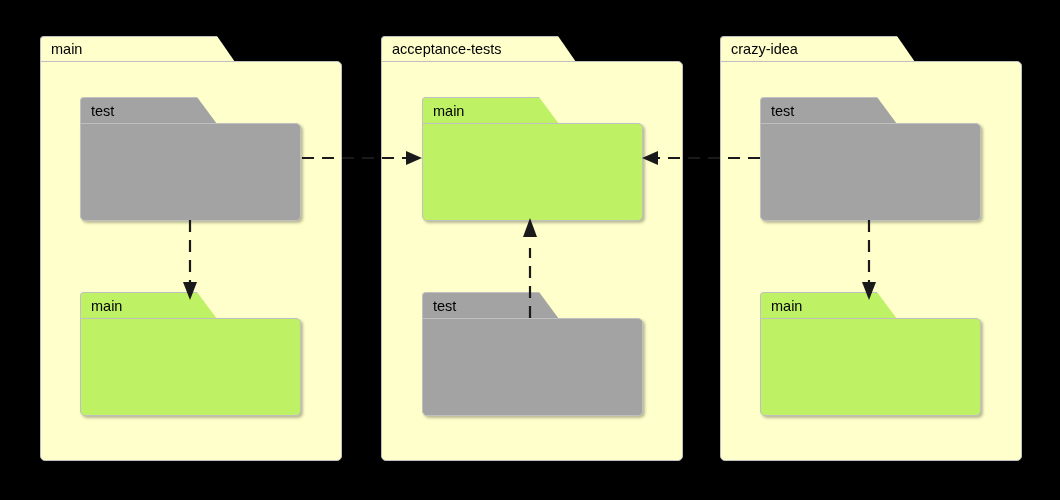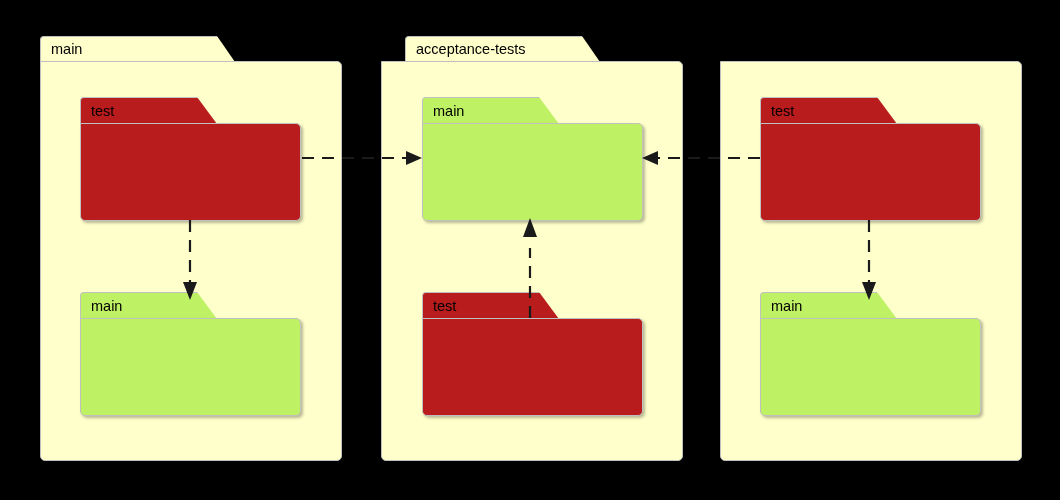--- a/index.html
+++ b/index.html
@@ -65,21 +65,21 @@
   .sub .tab {
     height: 27px;
     font-size: 14.5px;
     padding-left: 10px;
     padding-right: 22px;
     clip-path: polygon(0 0, calc(100% - 20px) 0, 100% 100%, 0 100%);
   }
   .sub .body {
     top: 26px;
   }
-  .sub.green .tab, .sub.green .body { background: #b91c1c; }
+  .sub.green .tab, .sub.green .body { background: #a3a3a3; }
   .sub.blue  .tab, .sub.blue  .body { background: #bef264; }
 
   
   .edge {
     position: absolute;
     overflow: visible;
   }
   .edge path {
     stroke: #1a1a1a;
     stroke-width: 2.2;
@@ -111,41 +111,44 @@
 
     <div class="folder sub blue" style="left:40px; top:256px; width:221px; height:124px;">
       <div class="tab" style="width:137px;">
         <span class="tab-label">main</span>
       </div>
       <div class="body" style="width:221px; height:98px;"></div>
     </div>
   </div>
 
   <div class="folder pkg" style="left:381px; top:36px; width:302px; height:425px;">
-    <div class="tab" style="width:195px;margin-left:24px;">
+    <div class="tab" style="width:195px;">
       <span class="tab-label">acceptance-tests</span>
     </div>
     <div class="body" style="width:302px; height:400px;"></div>
 
     <div class="folder sub blue" style="left:41px; top:61px; width:221px; height:124px;">
       <div class="tab" style="width:137px;">
         <span class="tab-label">main</span>
       </div>
       <div class="body" style="width:221px; height:98px;"></div>
     </div>
 
     <div class="folder sub green" style="left:41px; top:256px; width:221px; height:124px;">
       <div class="tab" style="width:137px;">
         <span class="tab-label">test</span>
       </div>
       <div class="body" style="width:221px; height:98px;"></div>
     </div>
   </div>
 
   <div class="folder pkg" style="left:720px; top:36px; width:302px; height:425px;">
+    <div class="tab" style="width:195px;">
+      <span class="tab-label">crazy-idea</span>
+    </div>
     <div class="body" style="width:302px; height:400px;"></div>
 
     <div class="folder sub green" style="left:40px; top:61px; width:221px; height:124px;">
       <div class="tab" style="width:137px;">
         <span class="tab-label">test</span>
       </div>
       <div class="body" style="width:221px; height:98px;"></div>
     </div>
 
     <div class="folder sub blue" style="left:40px; top:256px; width:221px; height:124px;">

